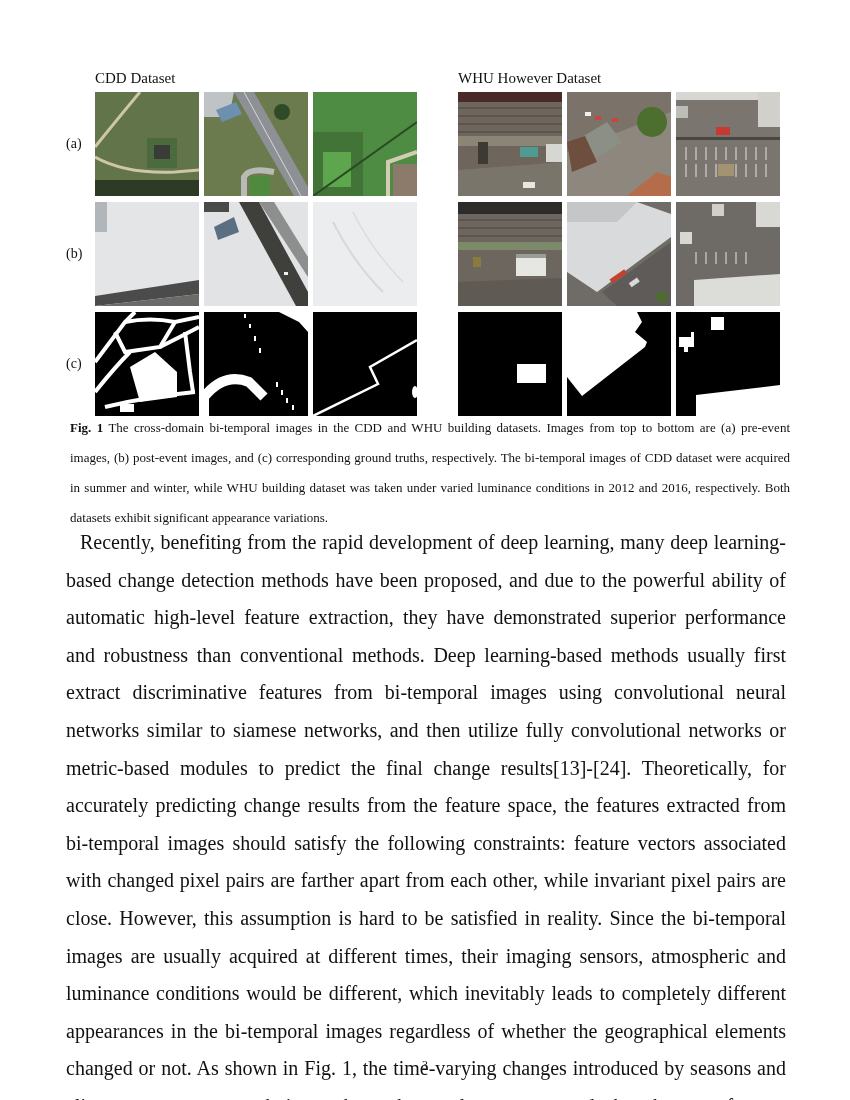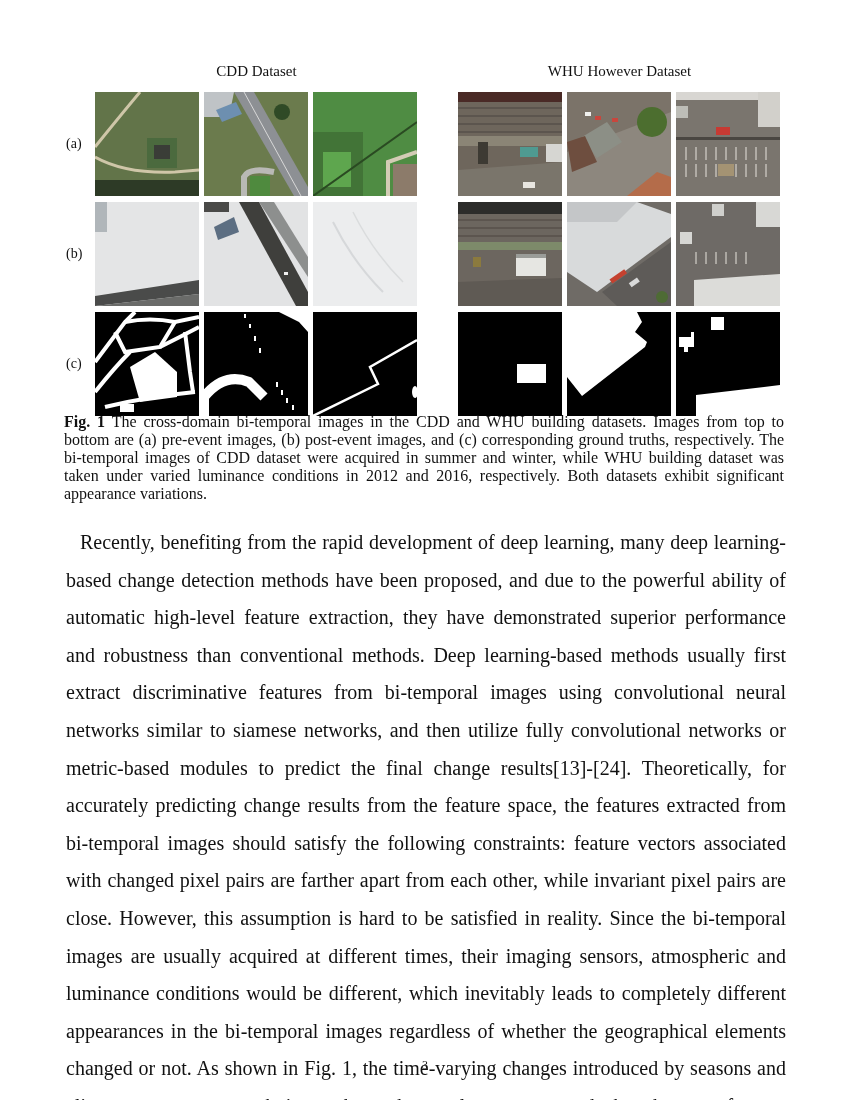--- a/index.html
+++ b/index.html
@@ -1,21 +1,21 @@
 <!DOCTYPE html>
 <html><head>
 <meta charset="utf-8">
 <style>
   html, body { margin: 0; padding: 0; background: #ffffff; }
   body { width: 850px; height: 1100px; position: relative; overflow: hidden;
          font-family: "Liberation Serif", "DejaVu Serif", serif; color: #111; }
-  .col-title { position: absolute; top: 63px; font-size: 15px; text-align: center; }
+  .col-title { position: absolute; top: 70px; font-size: 15px; }
   .row-label { position: absolute; left: 66px; font-size: 14px; }
   .tile { position: absolute; width: 104px; height: 104px; overflow: hidden; }
-  .caption { position: absolute; left: 64px; top: 413px; width: 720px; font-size: 16px; line-height: 18px; text-align: justify; }
+  .caption { position: absolute; left: 70px; top: 413px; width: 720px; font-size: 13px; line-height: 30px; text-align: justify; }
   .caption b { font-weight: bold; }
   .body-text { position: absolute; left: 66px; top: 524px; width: 720px; font-size: 20px; line-height: 37.6px; text-align: justify; }
   .body-text p { margin: 0; text-indent: 14px; text-align-last: justify; }
   .page-num { position: absolute; top: 1058px; left: 0; width: 850px; text-align: center; font-size: 12px; }
   svg { display: block; }
 </style>
 </head>
 <body>
 
 <div class="col-title" style="left:95px; width:323px;">CDD Dataset</div>

